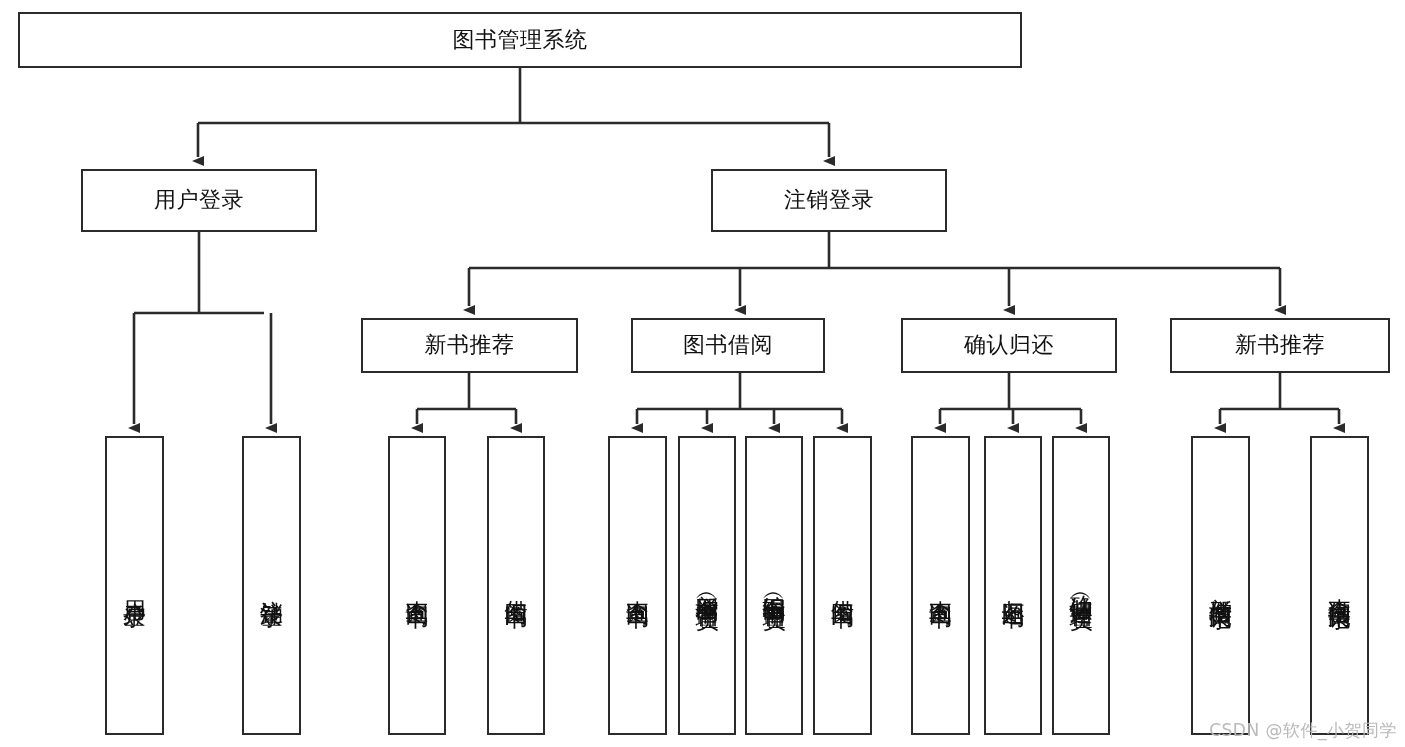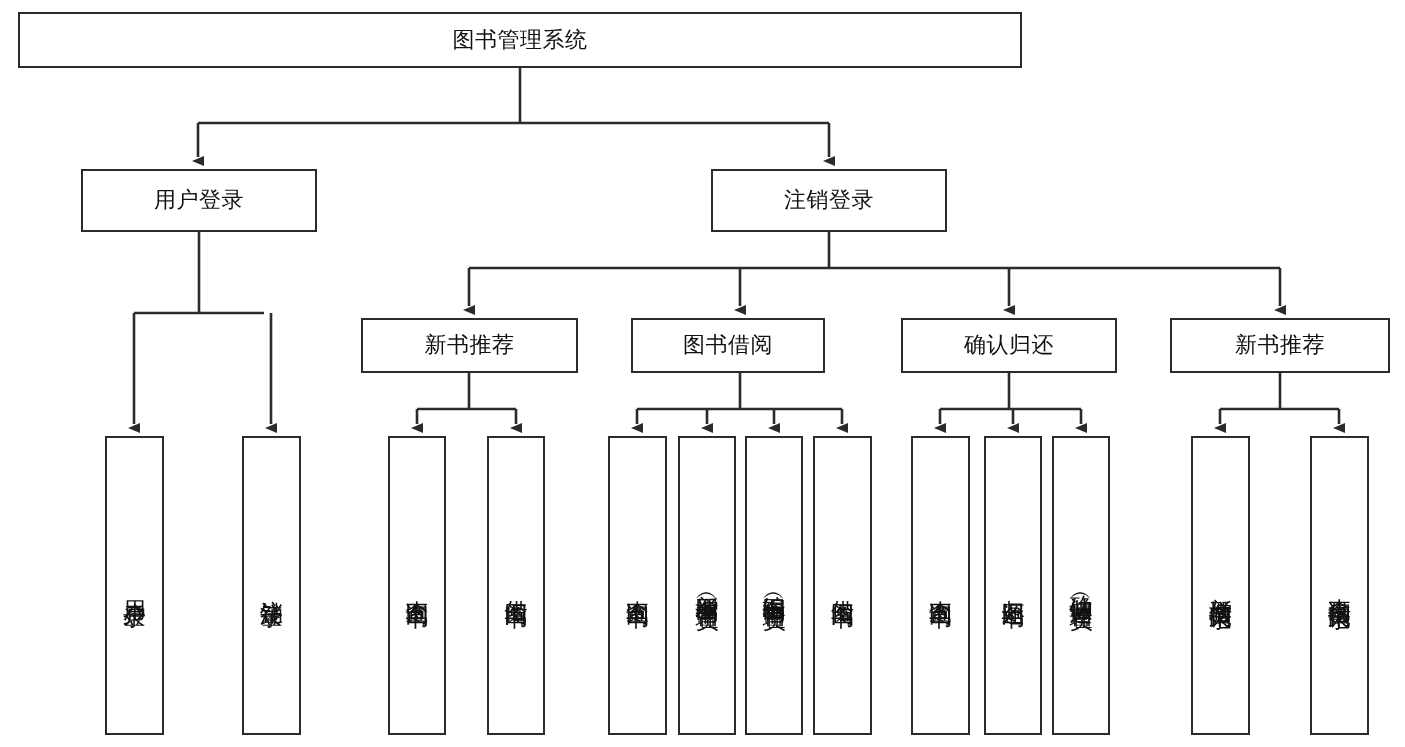--- a/index.html
+++ b/index.html
@@ -178,14 +178,15 @@
   <div class="node node-v" style="left: 1052px; top: 436px; width: 58px; height: 299px;">
     <span class="label">确认归还（管理员）</span>
   </div>
   <div class="node node-v" style="left: 1191px; top: 436px; width: 59px; height: 299px;">
     <span class="label">新增借阅记录</span>
   </div>
   <div class="node node-v" style="left: 1310px; top: 436px; width: 59px; height: 299px;">
     <span class="label">查询借阅记录</span>
   </div>
 
+  <div class="watermark">CSDN @软件_小贺同学</div>
 
 </div>
 
 </body></html>

